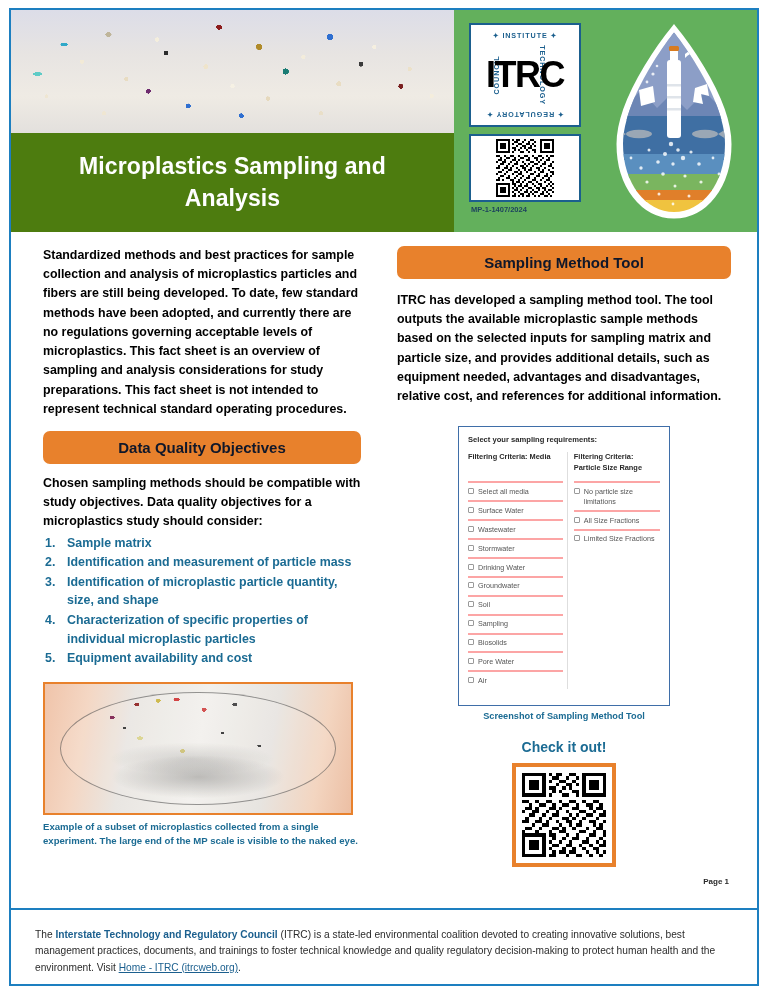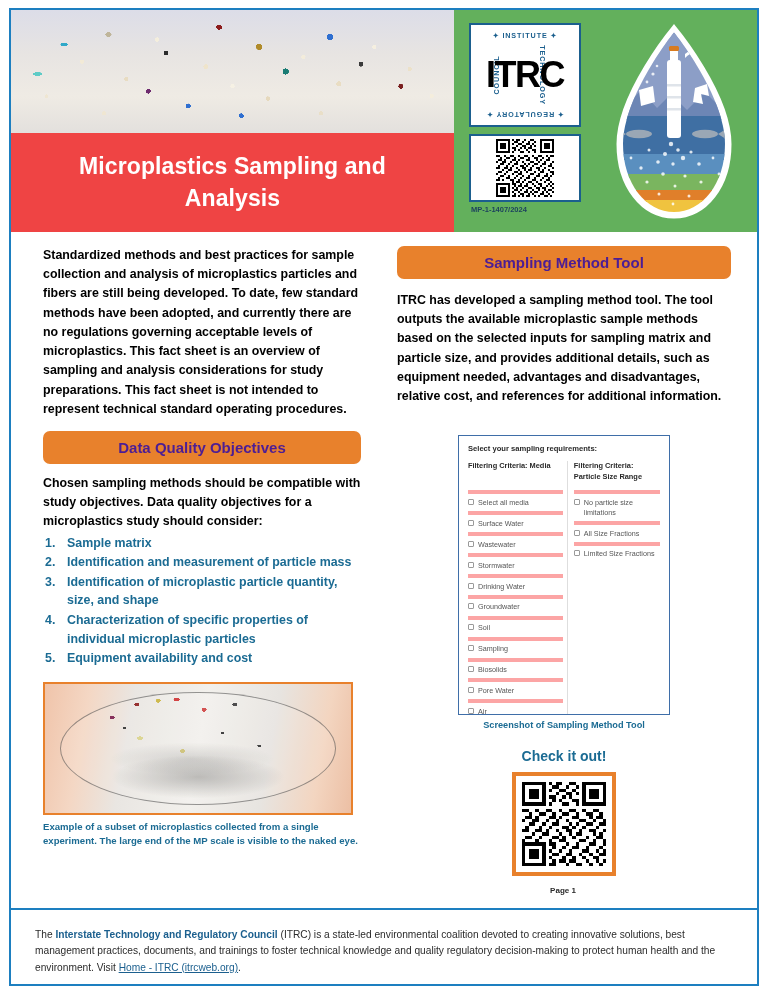--- a/index.html
+++ b/index.html
@@ -54,21 +54,21 @@
       radial-gradient(circle 3px at 82% 30%, #f5efe0 70%, transparent 72%),
       radial-gradient(circle 3px at 90% 48%, #ece1c9 70%, transparent 72%),
       radial-gradient(circle 3px at 95% 70%, #f4eddc 70%, transparent 72%),
       radial-gradient(circle 3px at 21% 84%, #efe6d2 70%, transparent 72%),
       radial-gradient(circle 3px at 70% 84%, #e9dfc8 70%, transparent 72%),
       linear-gradient(180deg,#dcdde8 0%, #e7e4e2 35%, #efebe4 70%, #e3e0dd 100%);
     background-repeat: no-repeat;
   }
   .title-band {
     position: absolute; left: 0; top: 123px; width: 443px; height: 99px;
-    background: #ef4444;
+    background: #4d7c0f;
     display: flex; align-items: center; justify-content: center;
   }
   .title-band h1 {
     color: #ffffff; font-size: 23px; font-weight: bold;
     text-align: center; line-height: 1.35; letter-spacing: .1px;
     padding: 0 26px;
   }
   .hdr-right {
     position: absolute; left: 443px; top: 0; right: 0; height: 222px;
     background: #63b05c;
@@ -113,21 +113,21 @@
   .body-area { position: relative; padding: 0; }
   .cols { display: flex; padding: 14px 0 0 0; }
   .col-l { width: 372px; padding: 0 22px 0 32px; }
   .col-r { width: 374px; padding: 0 26px 0 14px; }
 
   .para {
     color: #000000; font-size: 12.4px; font-weight: bold;
     line-height: 1.55; margin-bottom: 10px;
   }
   .banner {
-    background: #e8812c; color: #4c1d95; font-size: 15px; font-weight: bold;
+    background: #e8812c; color: #0f172a; font-size: 15px; font-weight: bold;
     text-align: center; border-radius: 7px; padding: 8px 6px; margin: 12px 0 10px 0;
   }
   .banner.narrow { margin: 0 0 12px 0; }
   ol.dqo {
     list-style: none; counter-reset: dqo; margin: 2px 0 0 0; padding: 0;
   }
   ol.dqo li {
     counter-increment: dqo;
     color: #1b6b93; font-size: 12.4px; font-weight: bold; line-height: 1.5;
     padding-left: 24px; position: relative; margin-bottom: 1px;
@@ -165,37 +165,37 @@
     background: rgba(255,255,255,.10);
   }
   .petri-cap {
     margin-top: 5px; width: 320px;
     color: #1b6b93; font-size: 9.6px; font-weight: bold; line-height: 1.45;
   }
 
   
   .tool-shot {
     width: 212px; height: 280px; border: 1.5px solid #3f6ea8;
-    background: #ffffff; margin: 29px auto 0 auto; padding: 8px 9px;
+    background: #ffffff; margin: 20px auto 0 auto; padding: 8px 9px;
     position: relative; overflow: hidden;
   }
   .tool-title {
     font-size: 7.6px; font-weight: bold; color: #2a2a2a; margin-bottom: 8px;
   }
   .tool-cols { display: flex; }
   .tool-col-a { width: 104px; border-right: 1px solid #dedede; padding-right: 4px; }
   .tool-col-b { width: 96px; padding-left: 6px; }
   .tool-hd {
     font-size: 7.4px; font-weight: bold; color: #2a2a2a; line-height: 1.45;
     min-height: 24px; margin-bottom: 5px;
   }
   .chk-row {
     display: flex; align-items: flex-start; gap: 4px;
     font-size: 7.2px; color: #555; line-height: 1.35;
-    padding: 3.6px 0; border-top: 4px solid #fca5a5;
+    padding: 3.6px 0; border-top: 2px solid #fca5a5;
   }
   .tool-col-a .chk-row:first-of-type, .tool-col-b .chk-row:first-of-type { border-top: none; }
   .chk-box {
     width: 6px; height: 6px; border: 1px solid #9a9a9a; border-radius: 1px;
     flex: 0 0 auto; margin-top: 1px; background: #fff;
   }
   .tool-cap {
     text-align: center; color: #1b6b93; font-size: 9.2px; font-weight: bold;
     margin-top: 5px;
   }
@@ -204,21 +204,21 @@
     text-align: center; color: #1b6b93; font-size: 14px; font-weight: bold;
     margin-top: 18px;
   }
   .qr2-wrap { display: flex; justify-content: center; margin-top: 8px; }
   .qr2-box {
     width: 104px; height: 104px; border: 4px solid #e8812c; background: #fff;
     display: flex; align-items: center; justify-content: center;
   }
   .qr2-img { width: 84px; height: 84px; }
   .page-num {
-    text-align: center; color: #2a2a2a; font-size: 8px; font-weight: bold;
+    text-align: right; color: #2a2a2a; font-size: 8px; font-weight: bold;
     margin-top: 10px; padding-right: 2px;
   }
 
   
   .footer-rule {
     position: absolute; left: 0; right: 0; bottom: 74px; height: 2px; background: #1d7fc0;
   }
   .footer {
     position: absolute; left: 0; right: 0; bottom: 0; height: 74px;
     display: flex; align-items: center; padding: 9px 16px 0 24px;

